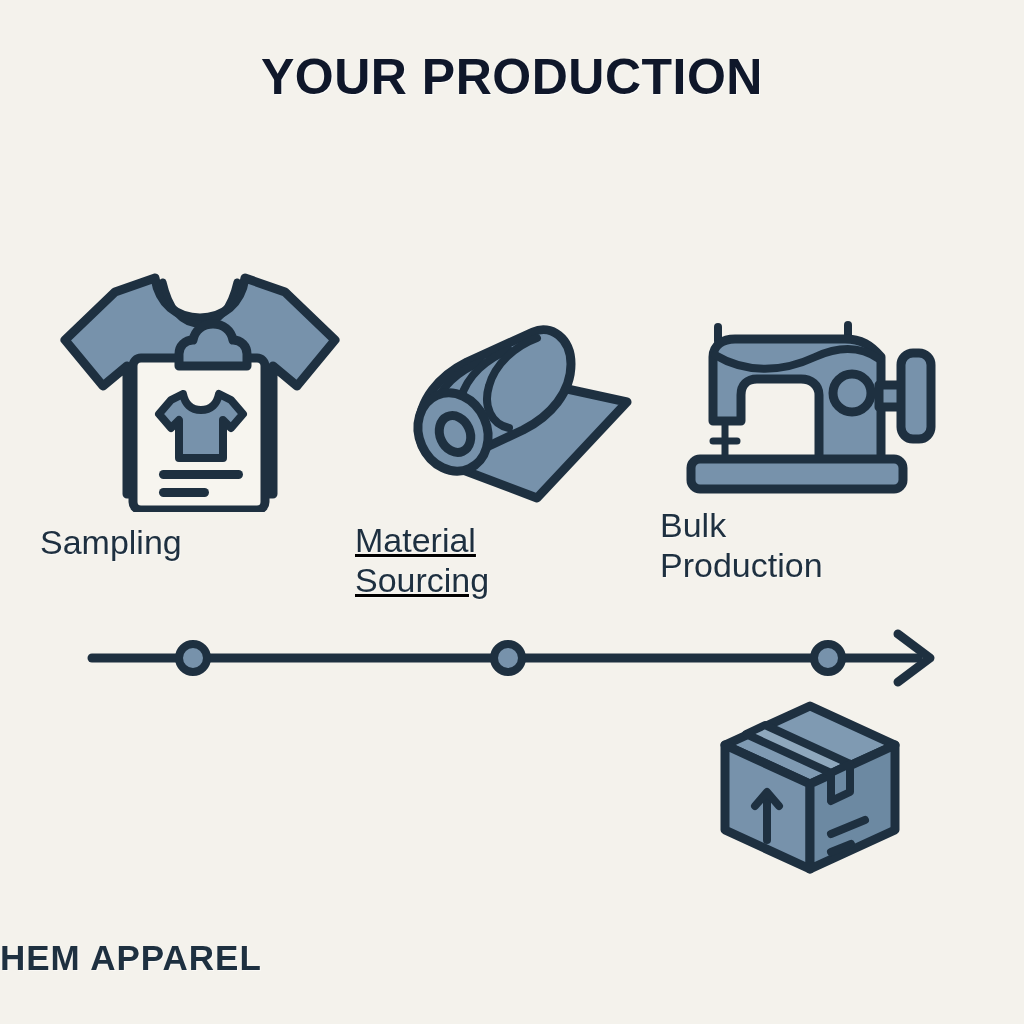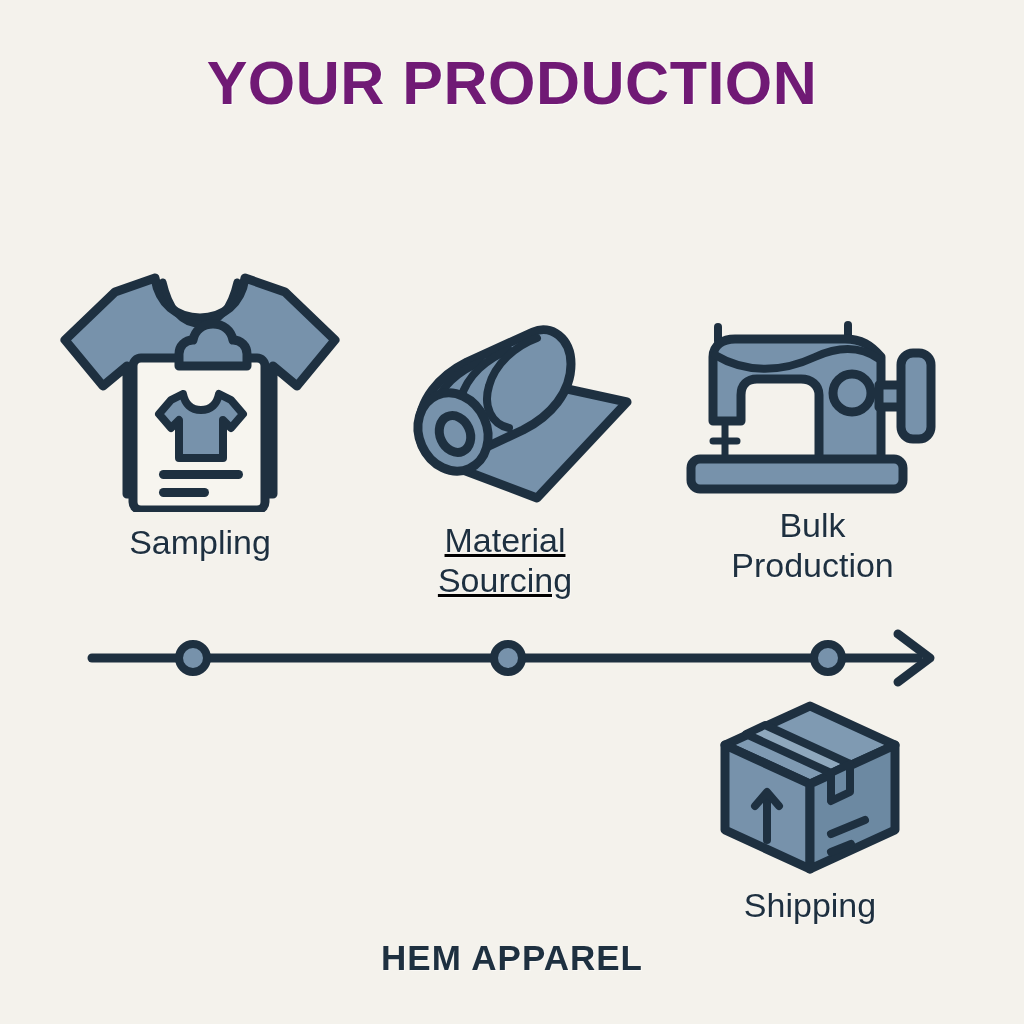--- a/index.html
+++ b/index.html
@@ -25,33 +25,33 @@
   .title-block {
     position: absolute;
     top: 48px;
     left: 0;
     width: 1024px;
     text-align: center;
     color: #1e3040;
   }
   .title-line {
     display: block;
-    font-size: 61px;
+    font-size: 50px;
     font-weight: bold;
     line-height: 1.16;
     letter-spacing: 0.5px;
-    color: #701a75;
+    color: #0f172a;
     text-shadow: 1px 1px 0 rgba(255,255,255,0.65);
     white-space: nowrap;
   }
 
   
   .step {
     position: absolute;
-    text-align: center;
+    text-align: left;
   }
   .step-icon {
     display: block;
     margin: 0 auto;
   }
   .step-label {
     display: block;
     font-size: 34px;
     line-height: 1.18;
     color: #1e3040;
@@ -73,21 +73,21 @@
     width: 1024px;
     height: 92px;
   }
 
   
   .footer-brand {
     position: absolute;
     left: 0;
     top: 938px;
     width: 1024px;
-    text-align: center;
+    text-align: left;
     font-size: 35px;
     font-weight: bold;
     letter-spacing: 1px;
     color: #1e3040;
     text-shadow: 1px 1px 0 rgba(255,255,255,0.55);
   }
 </style>
 </head>
 <body>
 
@@ -203,18 +203,17 @@
           <path d="M54 140 L54 94"></path>
           <polyline points="42,106 54,92 66,106"></polyline>
         </g>
 
         <g fill="none" stroke-width="8">
           <path d="M118 134 L152 120"></path>
           <path d="M118 152 L138 144"></path>
         </g>
       </g>
     </svg>
-    <span class="step-label">Shipping</span>
   </div>
 
   <div class="footer-brand">HEM APPAREL</div>
 
 </div>
 
 </body></html>

